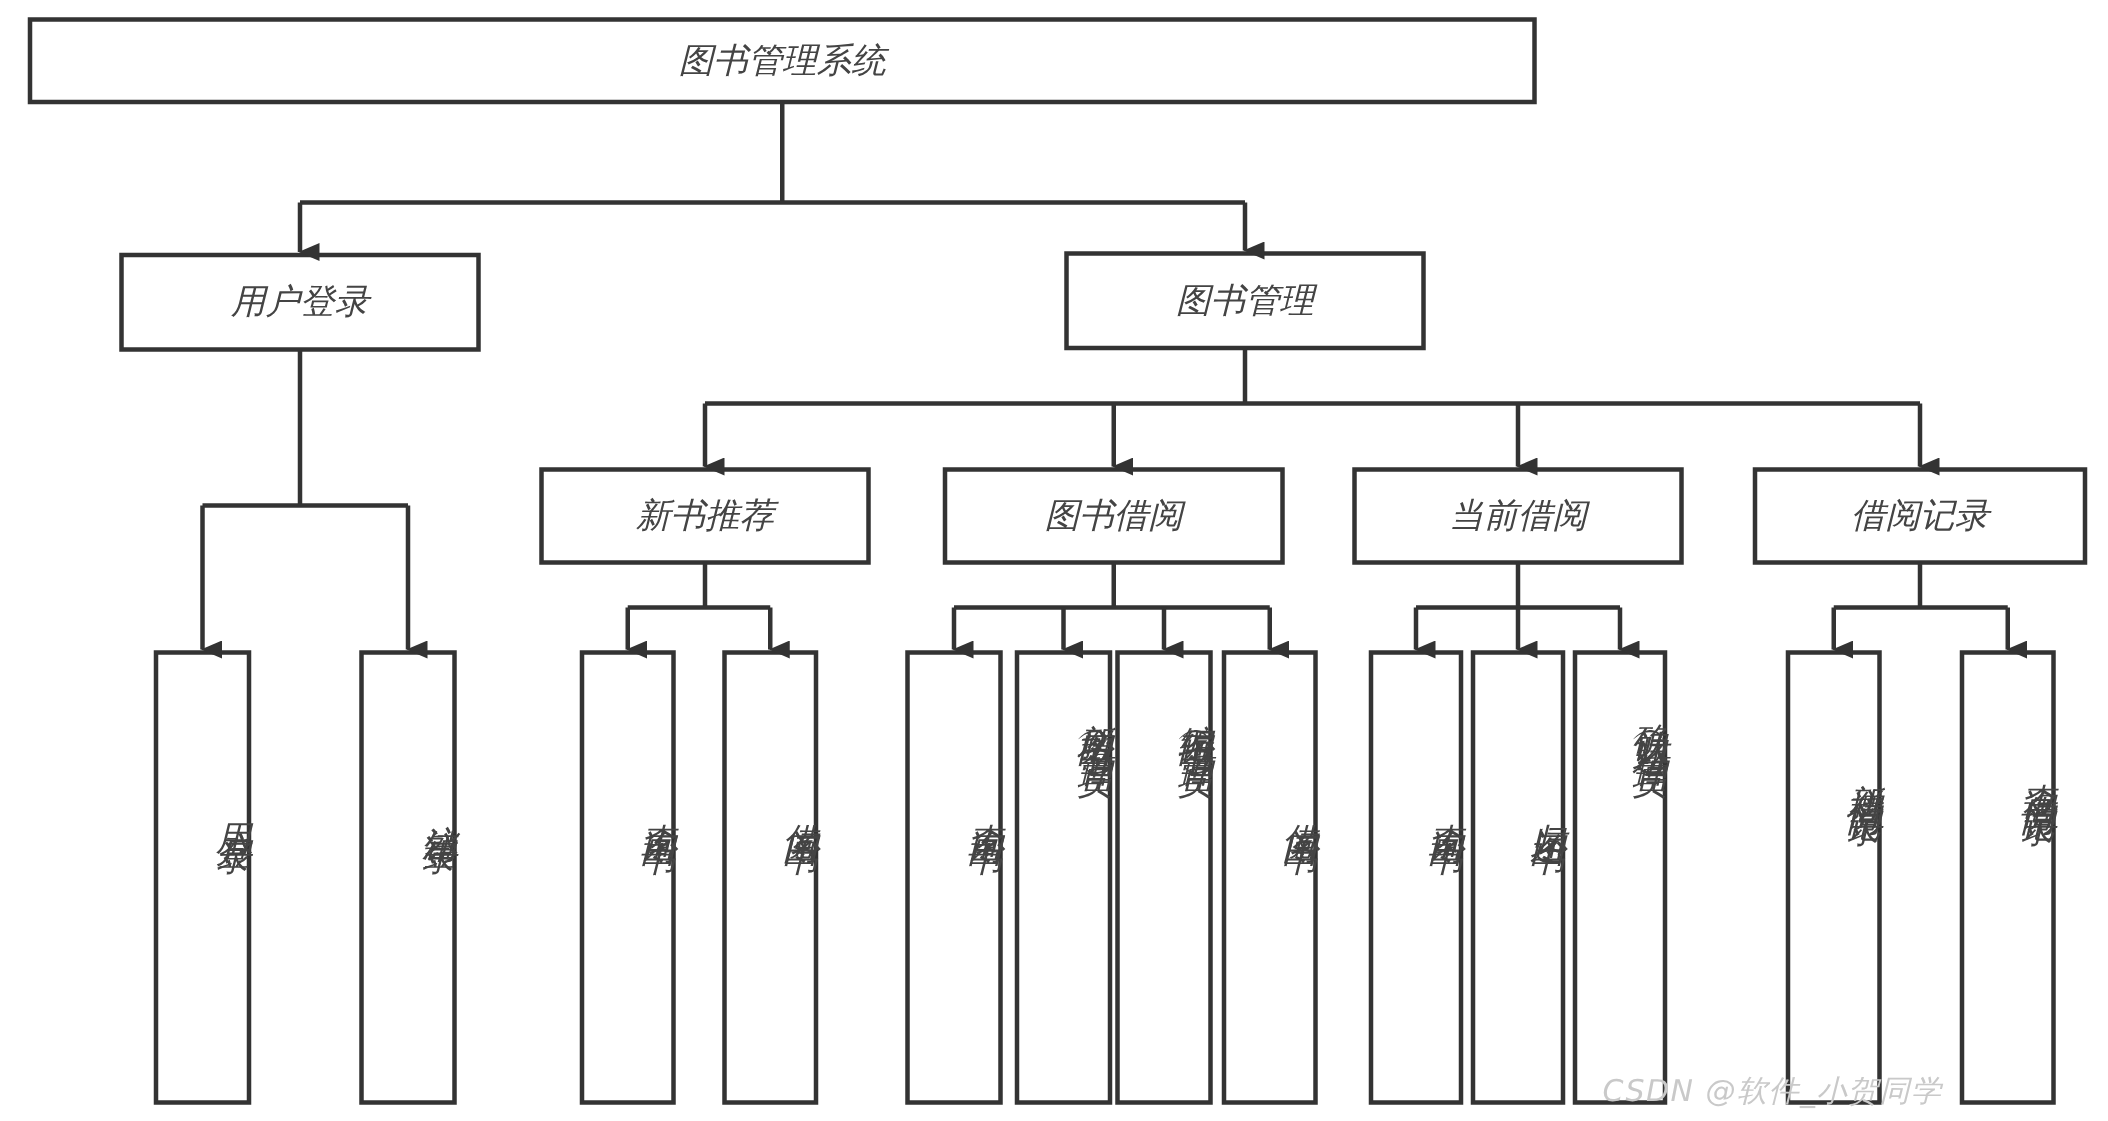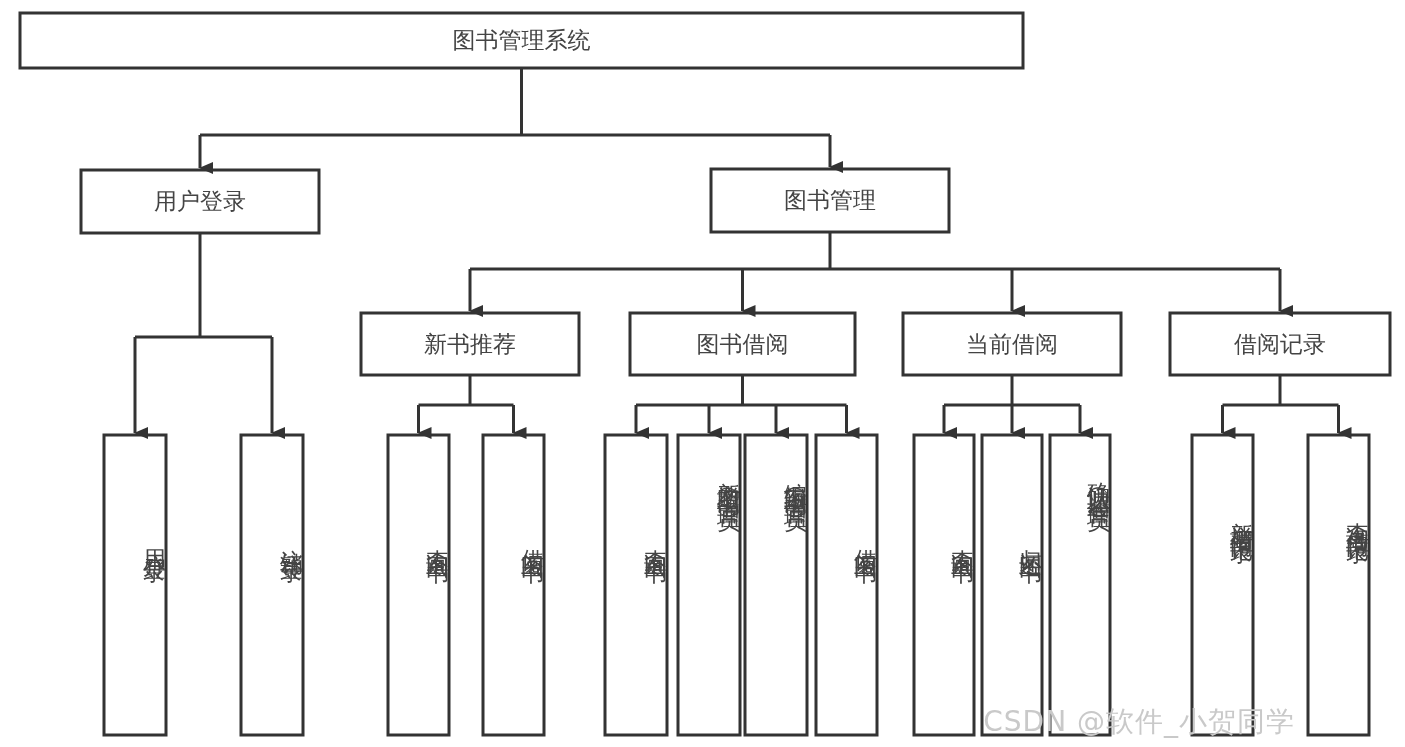--- a/index.html
+++ b/index.html
@@ -1,20 +1,20 @@
 <!DOCTYPE html>
 <html><head>
 <meta charset="utf-8">
 <style>
   html,body{margin:0;padding:0;background:#ffffff;}
   body{
     font-family:"DejaVu Sans","Liberation Sans",sans-serif;
     width:1405px;height:747px;overflow:hidden;
   }
-  #diagram-root{position:relative;width:1305px;height:747px;background:#fff;}
+  #diagram-root{position:relative;width:1305px;height:747px;background:#fff;font-style:italic;}
   svg#flow{position:absolute;inset:0;width:1405px;height:747px;display:block;}
   .node-box{fill:#ffffff;stroke:#333333;stroke-width:3;}
   .conn{stroke:#333333;stroke-width:3;fill:none;stroke-linecap:butt;}
   .arrow-head{fill:#333333;stroke:none;}
   .node-label{
     fill:#444444;
     font-family:"DejaVu Sans","Liberation Sans",sans-serif;
     font-size:23px;
     text-anchor:middle;
     dominant-baseline:middle;
@@ -28,21 +28,21 @@
     font-family:"DejaVu Sans","Liberation Sans",sans-serif;
     font-size:23px;
     line-height:1;
     white-space:nowrap;
     pointer-events:none;
   }
   .watermark{
     position:absolute;
     right:10px;bottom:6px;
     color:#c9c9c9;
-    font-size:28px;
+    font-size:20px;
     font-family:"DejaVu Sans","Liberation Sans",sans-serif;
     letter-spacing:1px;
     white-space:nowrap;
   }
 </style>
 </head>
 <body>
 
 <div id="diagram-root">
 

